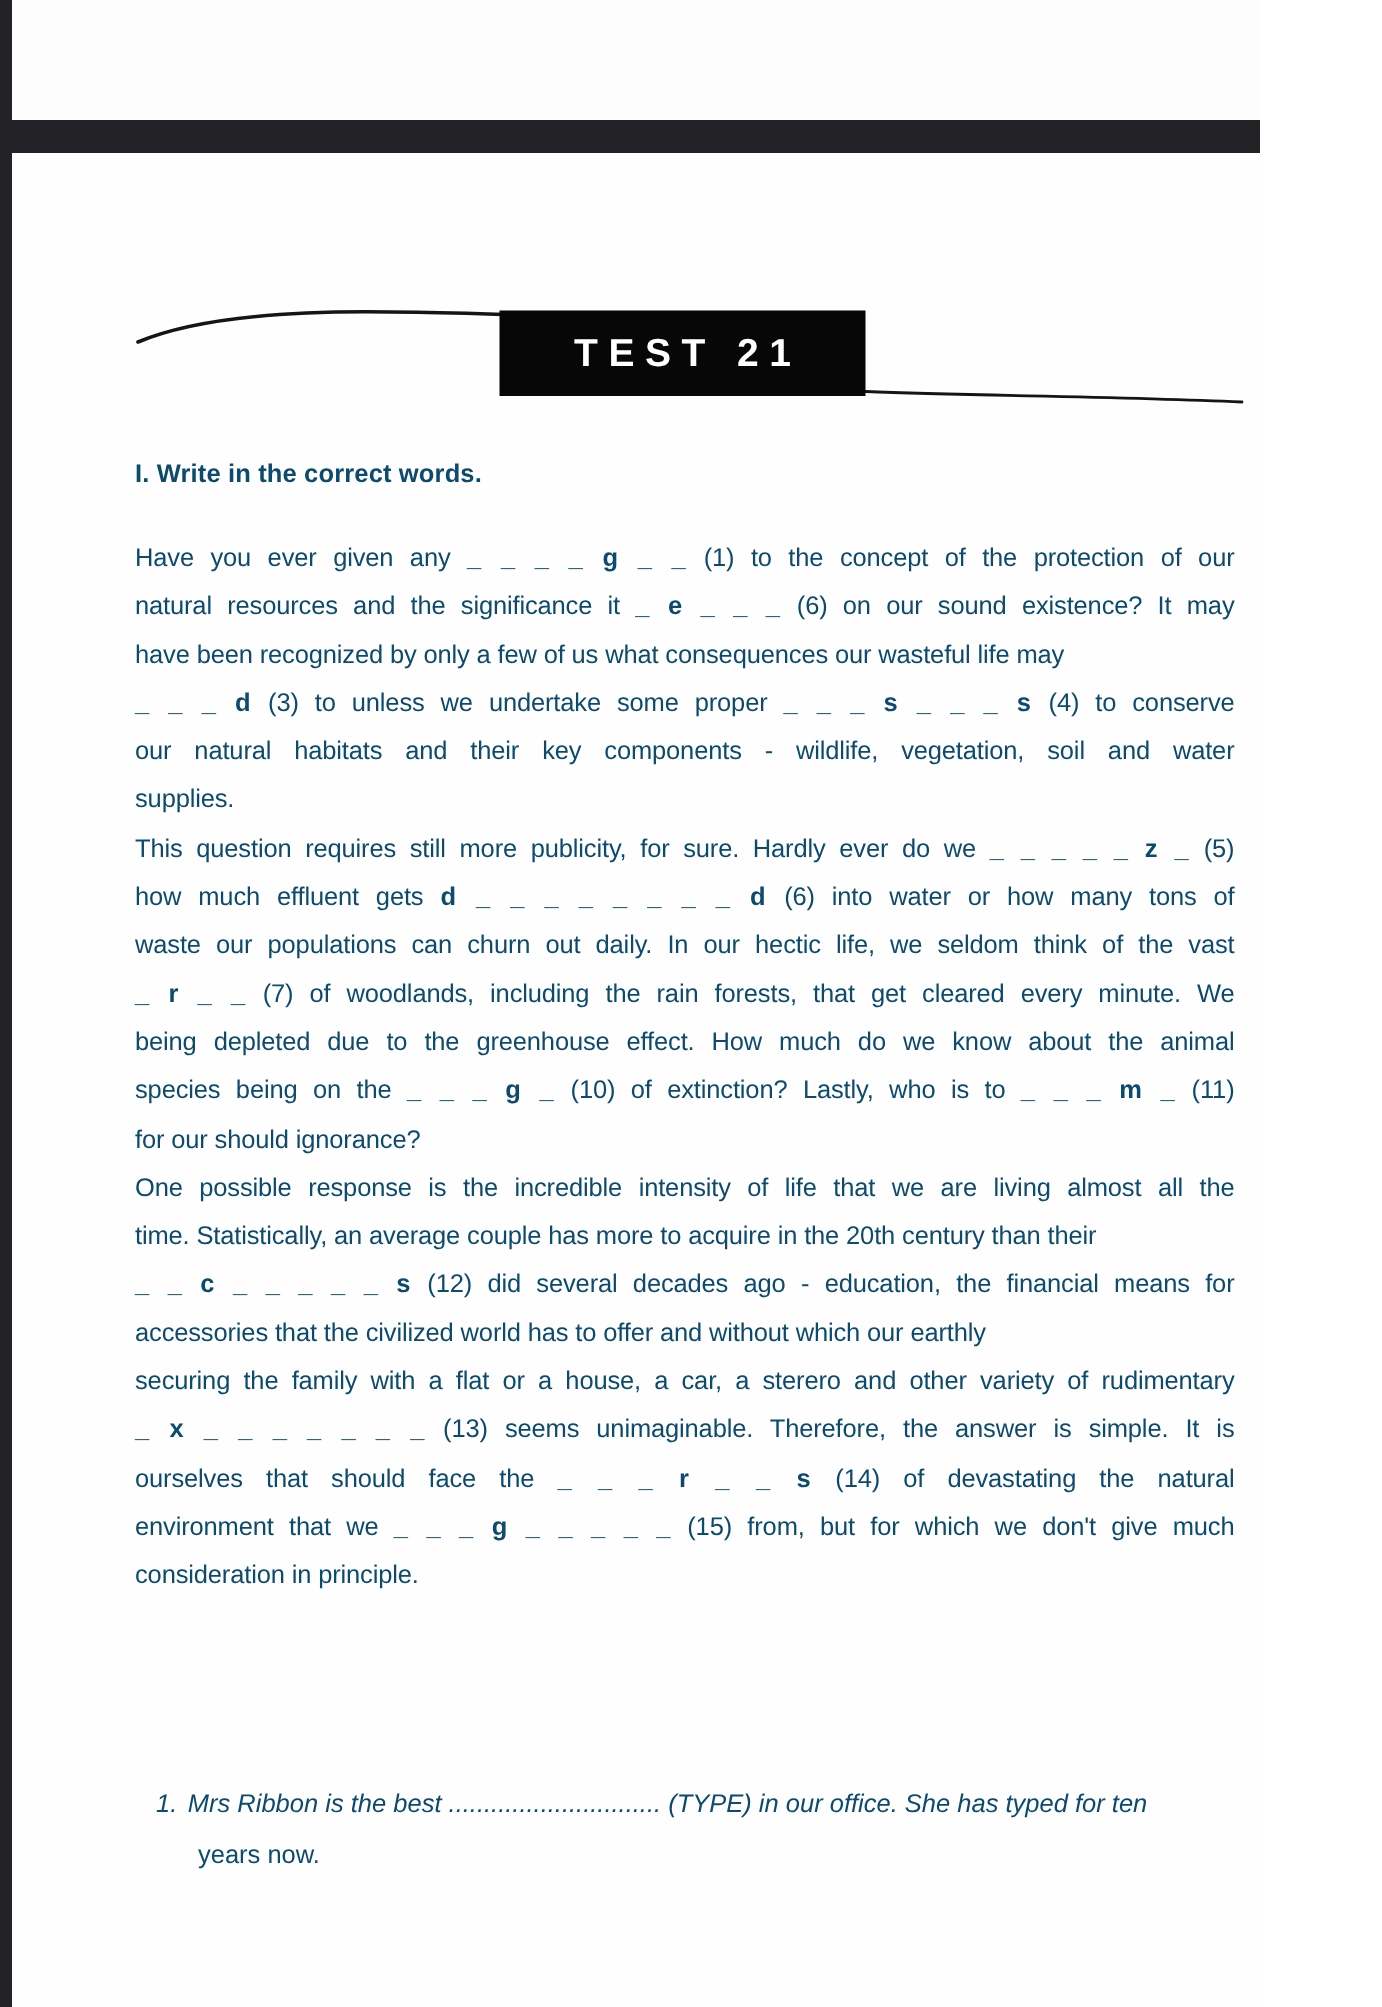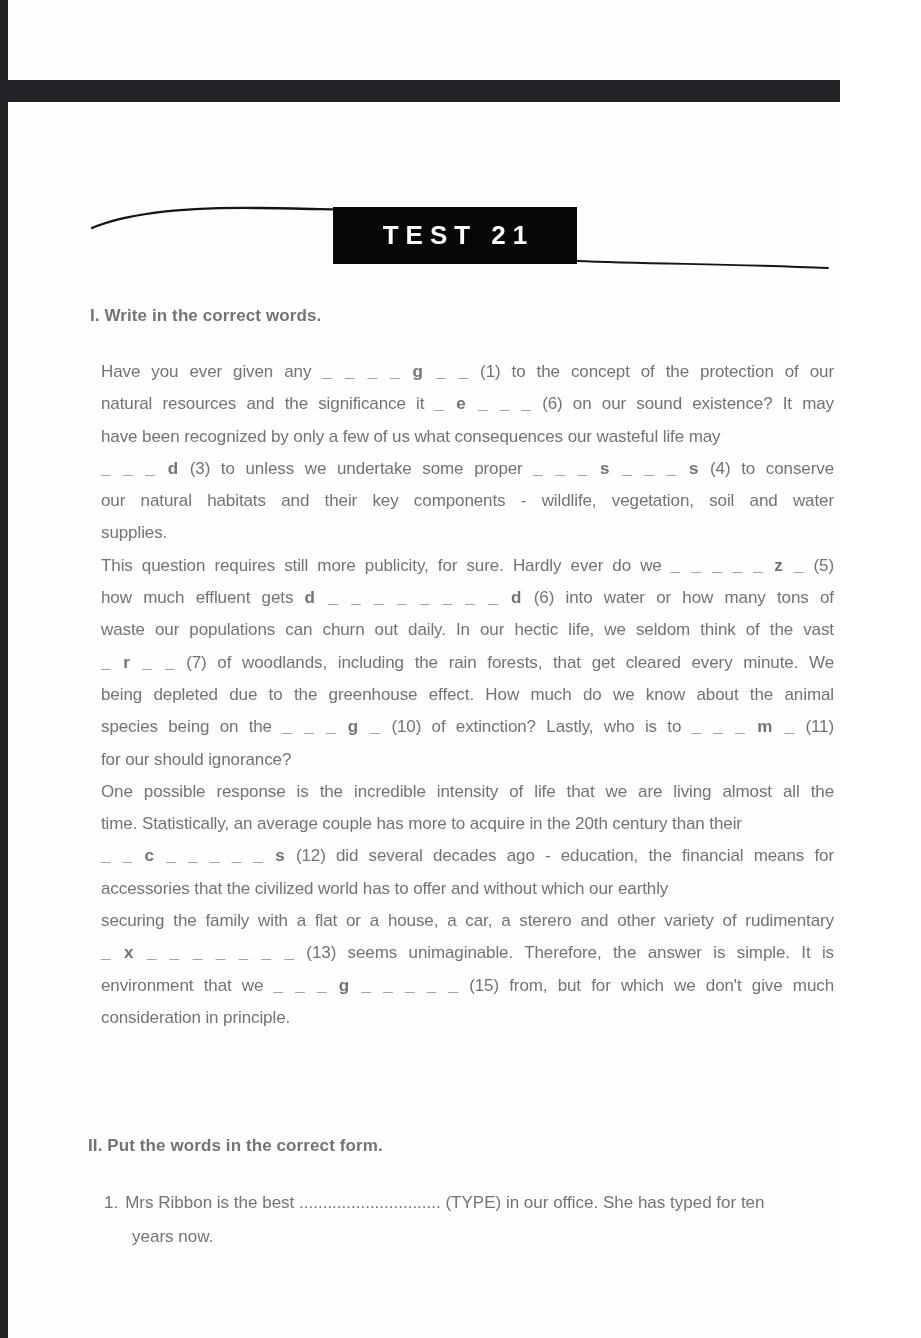--- a/index.html
+++ b/index.html
@@ -19,32 +19,32 @@
   .title-box{position:absolute;left:333px;top:207px;width:244px;height:57px;background:#070707;
     display:flex;align-items:center;justify-content:center;}
   .title-box span{color:#ffffff;font-size:26px;font-weight:bold;letter-spacing:7px;padding-left:7px;}
 
   
   .badge{position:absolute;left:877px;top:426px;width:61px;height:60px;border-radius:50%;
     background:#97b258;display:flex;align-items:center;justify-content:center;}
   .badge span{color:#ffffff;font-weight:bold;font-size:17.5px;transform:translateX(-7px);}
 
   
-  .ink{color:#737373;}
+  .ink{color:#0c4a6e;}
   .sec-heading{position:absolute;font-size:17px;font-weight:bold;letter-spacing:0.1px;}
   #sec1-heading{left:90px;top:306px;}
   #sec2-heading{left:88px;top:1136px;}
 
-  .para{position:absolute;left:101px;top:356px;width:733px;font-size:17px;line-height:32.3px;letter-spacing:-0.1px;}
+  .para{position:absolute;left:90px;top:356px;width:733px;font-size:17px;line-height:32.3px;letter-spacing:-0.1px;}
   .line{white-space:normal;}
   .line.just{text-align:justify;text-align-last:justify;}
   .blank{font-weight:bold;letter-spacing:1px;}
 
   .items{position:absolute;left:104px;top:1186px;width:716px;font-size:17px;line-height:34px;}
-  .item-line1{display:block;}
+  .item-line1{display:block;font-style:italic;}
   .item-num{margin-right:7px;}
   .item-line2{padding-left:28px;}
 </style>
 </head>
 <body>
 
 <div id="page-root">
 
   <div class="prev-page"></div>
   <div class="page-gap-band"></div>
@@ -79,25 +79,25 @@
       <div class="line just"><span class="blank">_ r _ _</span><span> (7) of woodlands, including the rain forests, that get cleared every minute. We</span></div>
       <div class="line just"><span>being depleted due to the greenhouse effect. How much do we know about the animal</span></div>
       <div class="line just"><span>species being on the </span><span class="blank">_ _ _ g _</span><span> (10) of extinction? Lastly, who is to </span><span class="blank">_ _ _ m _</span><span> (11)</span></div>
       <div class="line"><span>for our should ignorance?</span></div>
       <div class="line just"><span>One possible response is the incredible intensity of life that we are living almost all the</span></div>
       <div class="line"><span>time. Statistically, an average couple has more to acquire in the 20th century than their</span></div>
       <div class="line just"><span class="blank">_ _ c _ _ _ _ _ s</span><span> (12) did several decades ago - education, the financial means for</span></div>
       <div class="line"><span>accessories that the civilized world has to offer and without which our earthly</span></div>
       <div class="line just"><span>securing the family with a flat or a house, a car, a sterero and other variety of rudimentary</span></div>
       <div class="line just"><span class="blank">_ x _ _ _ _ _ _ _</span><span> (13) seems unimaginable. Therefore, the answer is simple. It is</span></div>
+      <div class="line just"><span>ourselves that should face the </span><span class="blank">_ _ _ r _ _ s</span><span> (14) of devastating the natural</span></div>
       <div class="line just"><span>environment that we </span><span class="blank">_ _ _ g _ _ _ _ _</span><span> (15) from, but for which we don't give much</span></div>
       <div class="line"><span>consideration in principle.</span></div>
     </div>
 
-  <div class="sec-heading ink" id="sec2-heading">II. Put the words in the correct form.</div>
 
   <div class="items ink">
     <div class="item">
       <span class="item-line1">
         <span class="item-num">1.</span><span>Mrs Ribbon is the best .............................. (TYPE)  in our office. She has typed for ten</span>
       </span>
       <div class="item-line2">years now.</div>
     </div>
   </div>
 

